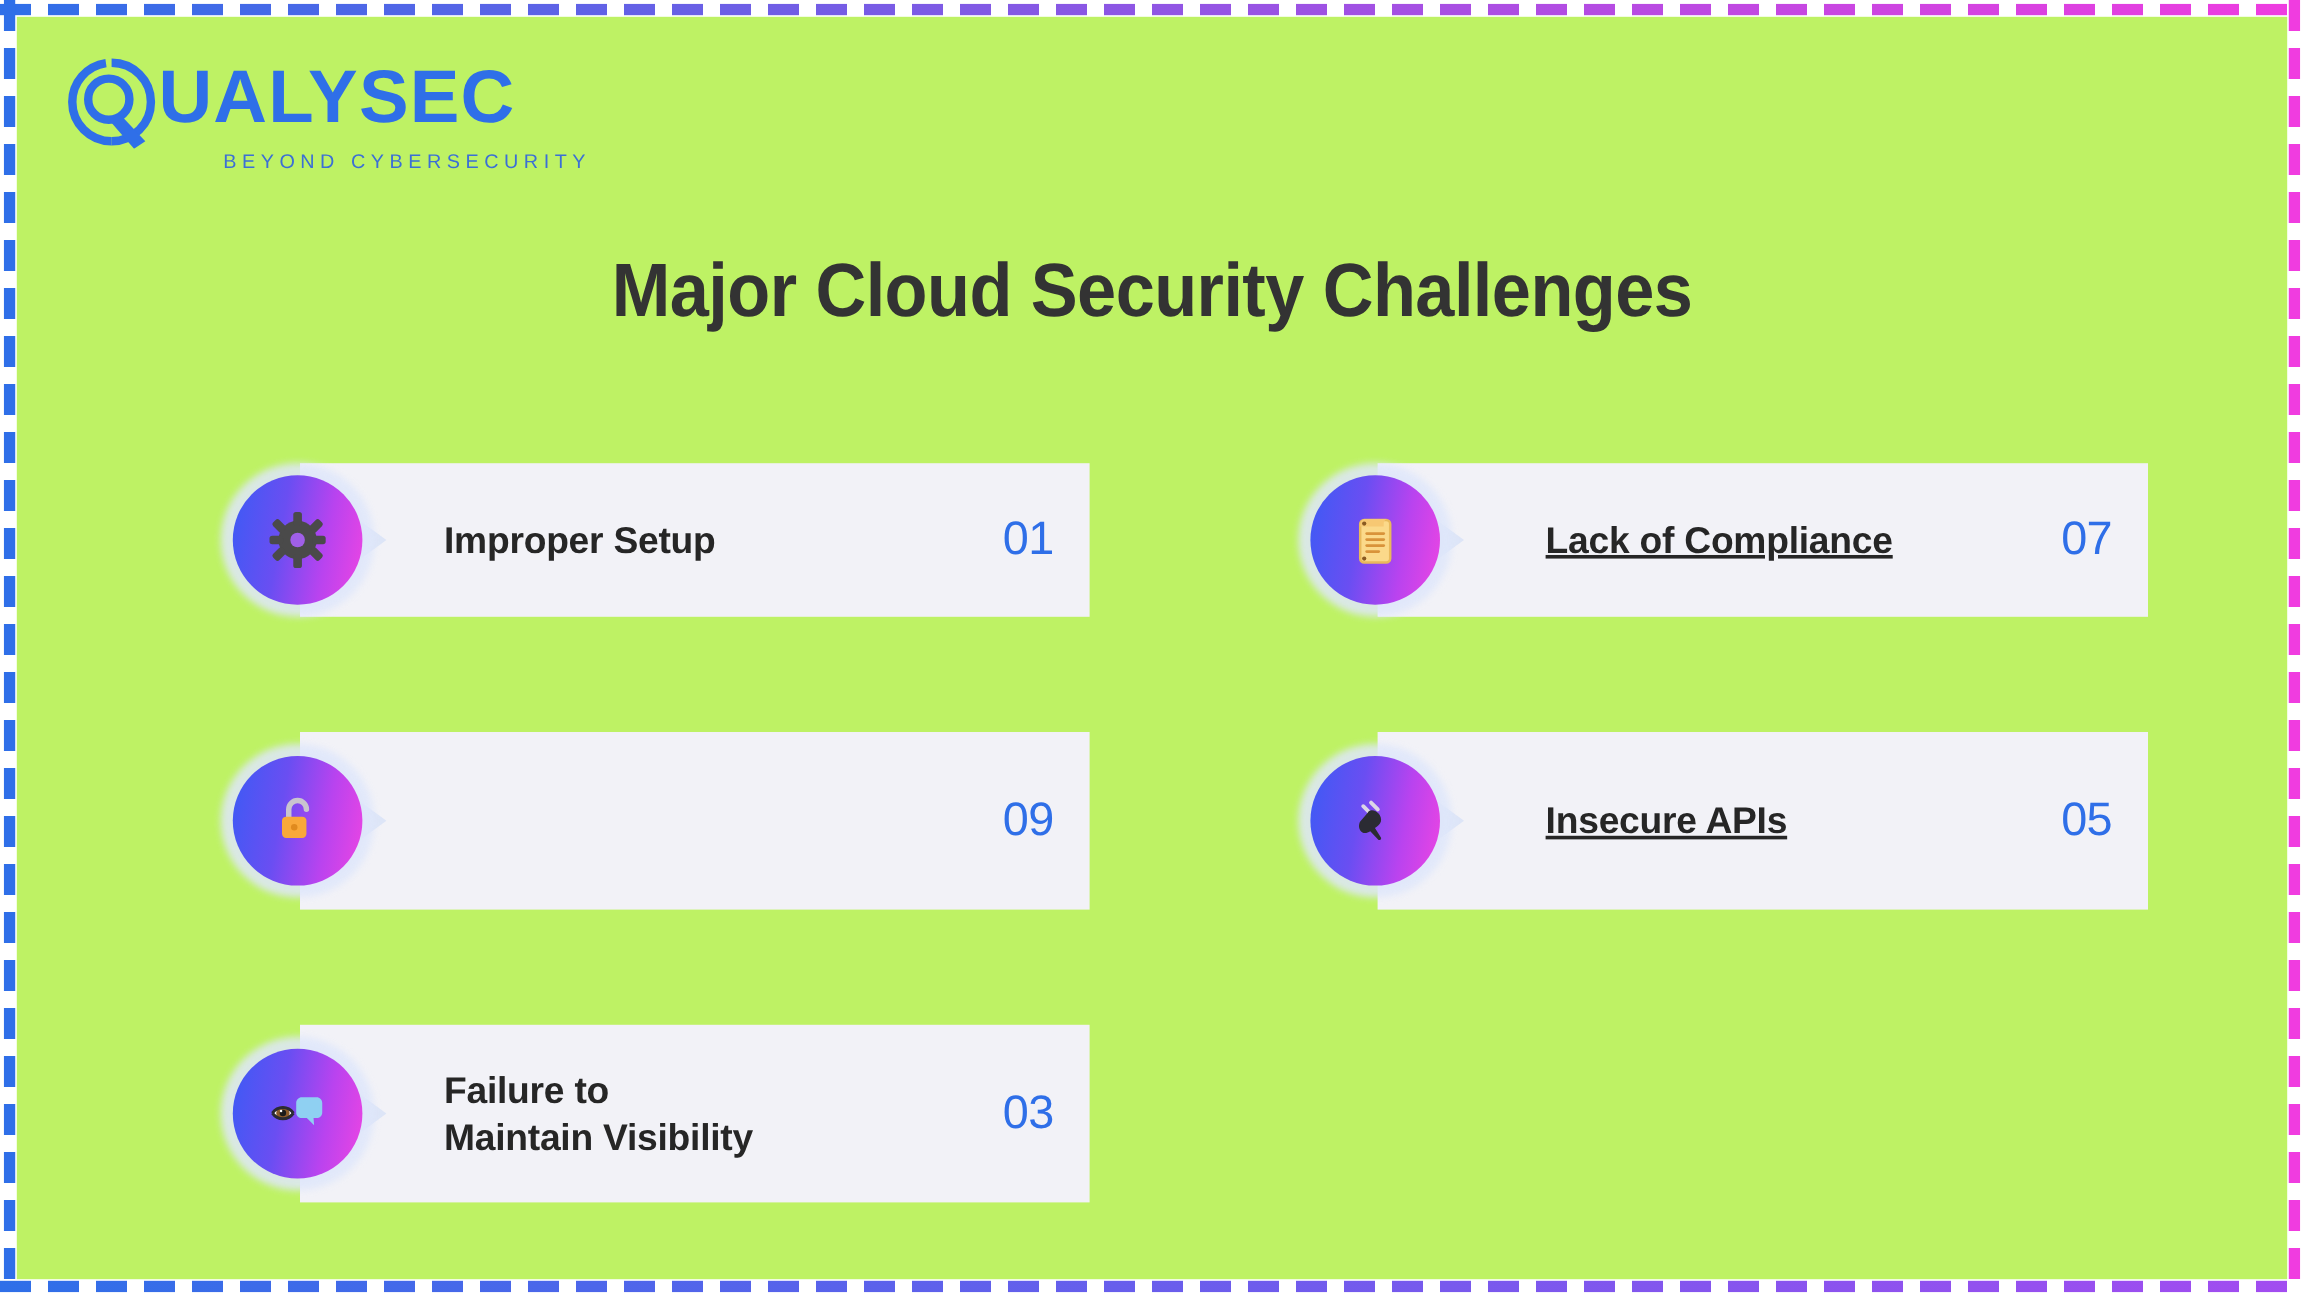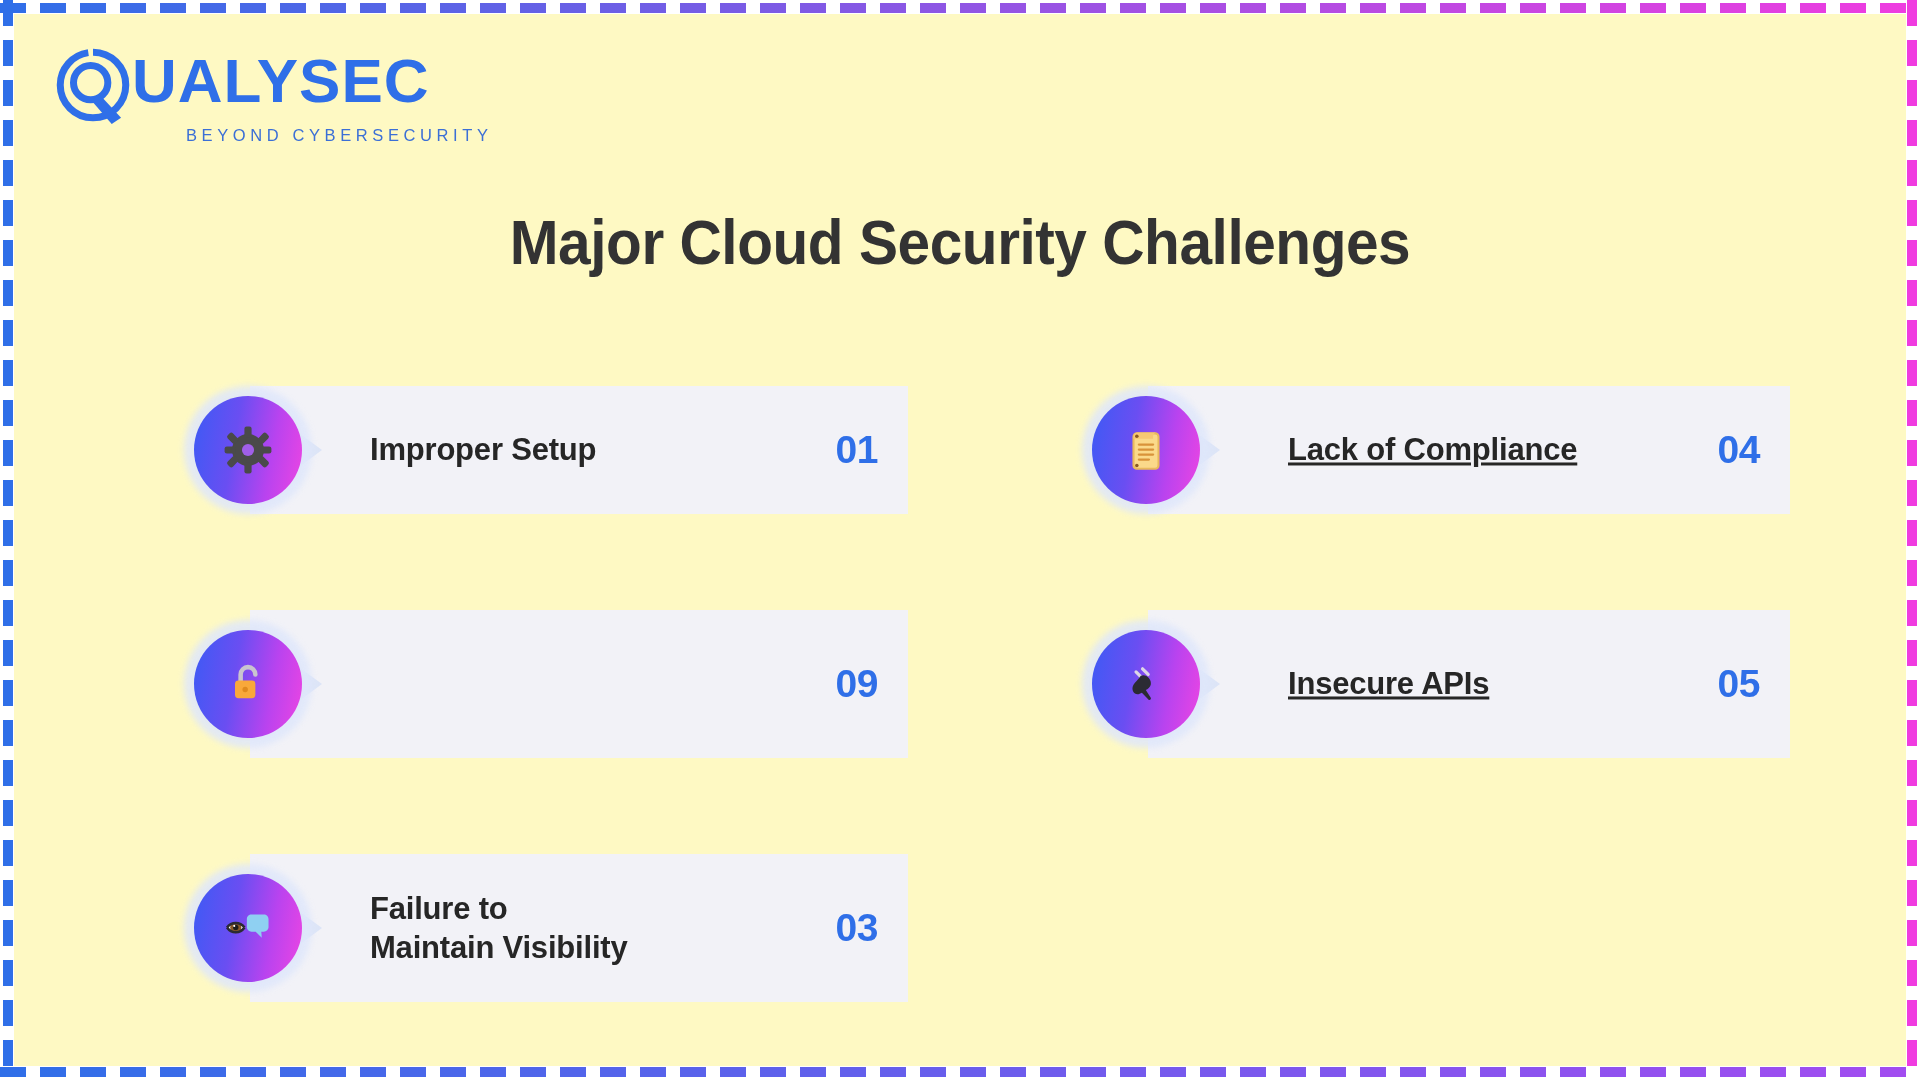--- a/index.html
+++ b/index.html
@@ -32,21 +32,21 @@
   .edge.left, .edge.right {
     -webkit-mask-image:repeating-linear-gradient(to bottom,#000 0 26px, transparent 26px 40px);
             mask-image:repeating-linear-gradient(to bottom,#000 0 26px, transparent 26px 40px);
     background:linear-gradient(to bottom, var(--c1), var(--c2));
   }
   .edge.top    { --c1:#2f6fe8; --c2:#f03ce0; }
   .edge.bottom { --c1:#2f6fe8; --c2:#a34cf0; }
   .edge.left   { --c1:#2f6fe8; --c2:#2f6fe8; }
   .edge.right  { --c1:#f03ce0; --c2:#f03ce0; }
 
-  .canvas { position:absolute; inset:14px; background:#fef9c3; }
+  .canvas { position:absolute; inset:14px; background:#bef264; }
 
   
   .logo { position:absolute; left:40px; top:32px; width:470px; }
   .logo-row { display:flex; align-items:center; }
   .logo-mark { width:78px; height:78px; flex:none; }
   .logo-word { font-weight:bold; }
   .logo-tagline {
     margin-top:2px; margin-left:132px;
     font-size:16.5px; letter-spacing:4.6px; font-weight:normal;
     color:#3b6fd6;
@@ -105,21 +105,21 @@
   }
 
   .card-label {
     position:absolute; left:180px; top:50%; transform:translateY(-50%);
     font-size:31px; font-weight:bold; color:#262626;
     line-height:1.26; letter-spacing:-0.2px; z-index:3;
     white-space:pre-line;
   }
   .card-num {
     position:absolute; right:30px; top:50%; transform:translateY(-50%);
-    font-size:39px; font-weight:bold; color:#2f6fe8;
+    font-size:39px; font-weight:normal; color:#2f6fe8;
     letter-spacing:-0.5px; z-index:3;
   }
   .col-right .card-bar { left:60px; }
   .col-right .card-label { left:200px;text-decoration:underline; }
 </style>
 </head>
 <body>
 
 <div class="frame">
   <div class="edge top"></div>
@@ -200,21 +200,21 @@
               <line x1="8.6" y1="11.8" x2="15.4" y2="11.8"></line>
               <line x1="8.6" y1="14.2" x2="15.4" y2="14.2"></line>
               <line x1="8.6" y1="16.6" x2="13.4" y2="16.6"></line>
             </g>
             <circle cx="7.6" cy="5.4" r=".85" fill="#8a5a22"></circle>
             <circle cx="7.6" cy="19.4" r=".85" fill="#8a5a22"></circle>
           </svg>
         </div>
       </div>
       <div class="card-label">Lack of Compliance</div>
-      <div class="card-num">04</div>
+      <div class="card-num">07</div>
     </div>
 
     <div class="card tall">
       <div class="card-bar"></div>
       <div class="pointer"></div>
       <div class="icon-wrap">
         <div class="glow"></div>
         <div class="circle">
           <svg width="52" height="52" viewBox="0 0 24 24">
             <path d="M8.6 10.5V7.6a3.4 3.4 0 0 1 6.8 0" fill="none" stroke="#c9c4cf" stroke-width="2.1" stroke-linecap="round"></path>

